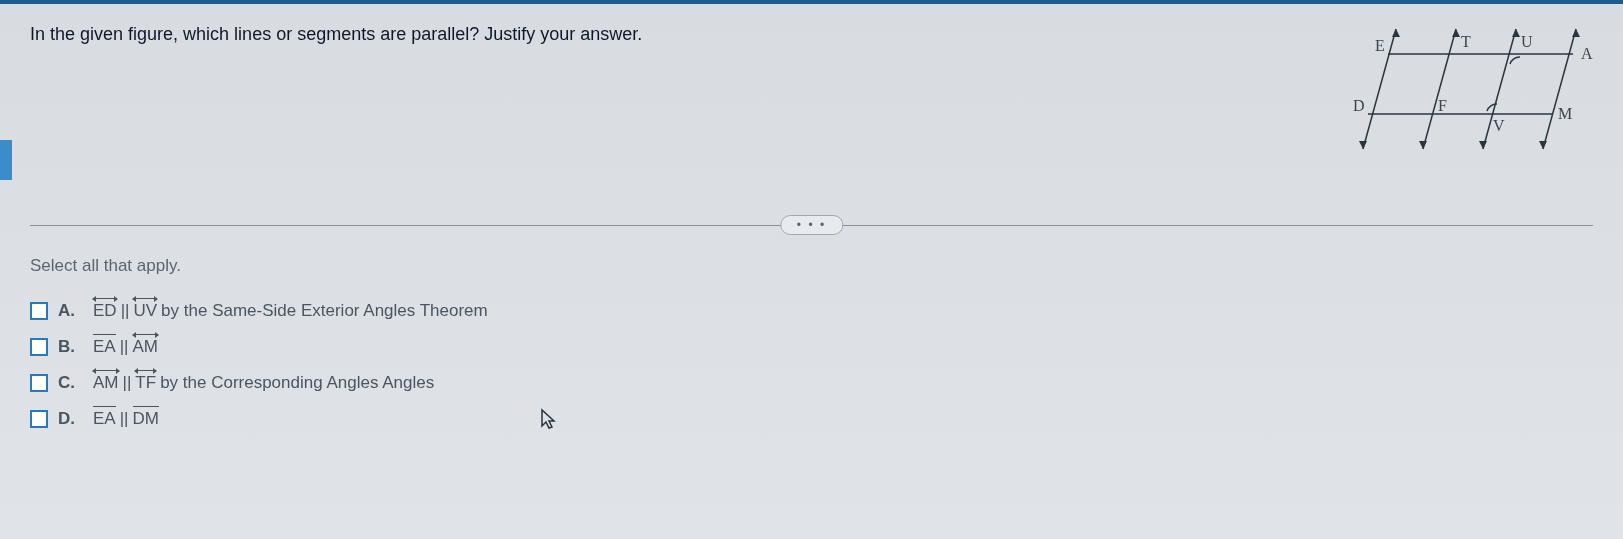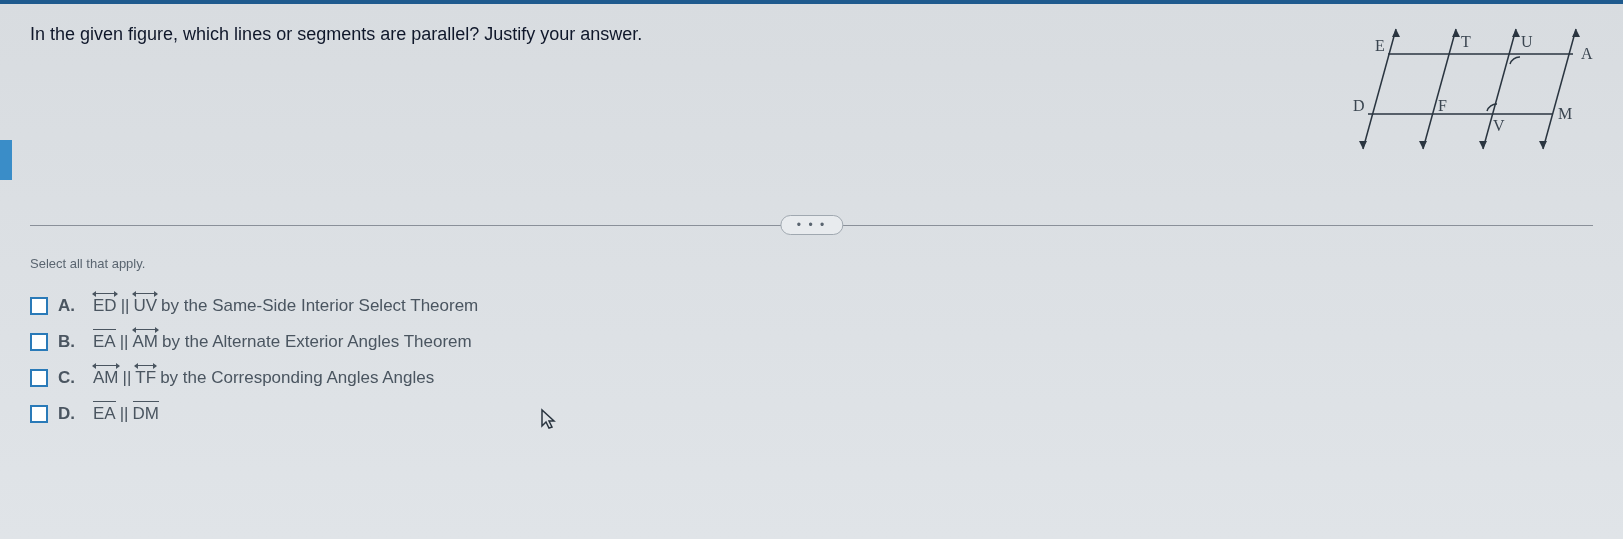--- a/index.html
+++ b/index.html
@@ -55,21 +55,21 @@
       border: 1px solid #a0a8b0;
       border-radius: 12px;
       padding: 2px 16px;
       font-size: 12px;
       color: #5a6570;
       cursor: pointer;
       letter-spacing: 2px;
     }
     .instruction-text {
       color: #5a6570;
-      font-size: 13px;
+      font-size: 17px;
       margin-bottom: 25px;
     }
     .options-list {
       display: flex;
       flex-direction: column;
       gap: 16px;
     }
     .option-row {
       display: flex;
       align-items: center;
@@ -205,32 +205,31 @@
 
   <div class="options-list">
 
     <div class="option-row">
       <div class="option-checkbox"></div>
       <span class="option-letter">A.</span>
       <span class="option-text">
         <span class="line-notation"><span class="overline-arrow"></span><span>ED</span></span>
           <span>||</span>
           <span class="line-notation"><span class="overline-arrow"></span><span>UV</span></span>
-          <span> by the Same-Side Interior Select Theorem</span>
+          <span> by the Same-Side Exterior Angles Theorem</span>
       </span>
     </div>
 
     <div class="option-row">
       <div class="option-checkbox"></div>
       <span class="option-letter">B.</span>
       <span class="option-text">
         <span class="line-notation"><span class="overline-single"></span><span>EA</span></span>
           <span>||</span>
           <span class="line-notation"><span class="overline-arrow"></span><span>AM</span></span>
-          <span> by the Alternate Exterior Angles Theorem</span>
       </span>
     </div>
 
     <div class="option-row">
       <div class="option-checkbox"></div>
       <span class="option-letter">C.</span>
       <span class="option-text">
         <span class="line-notation"><span class="overline-arrow"></span><span>AM</span></span>
           <span>||</span>
           <span class="line-notation"><span class="overline-arrow"></span><span>TF</span></span>

